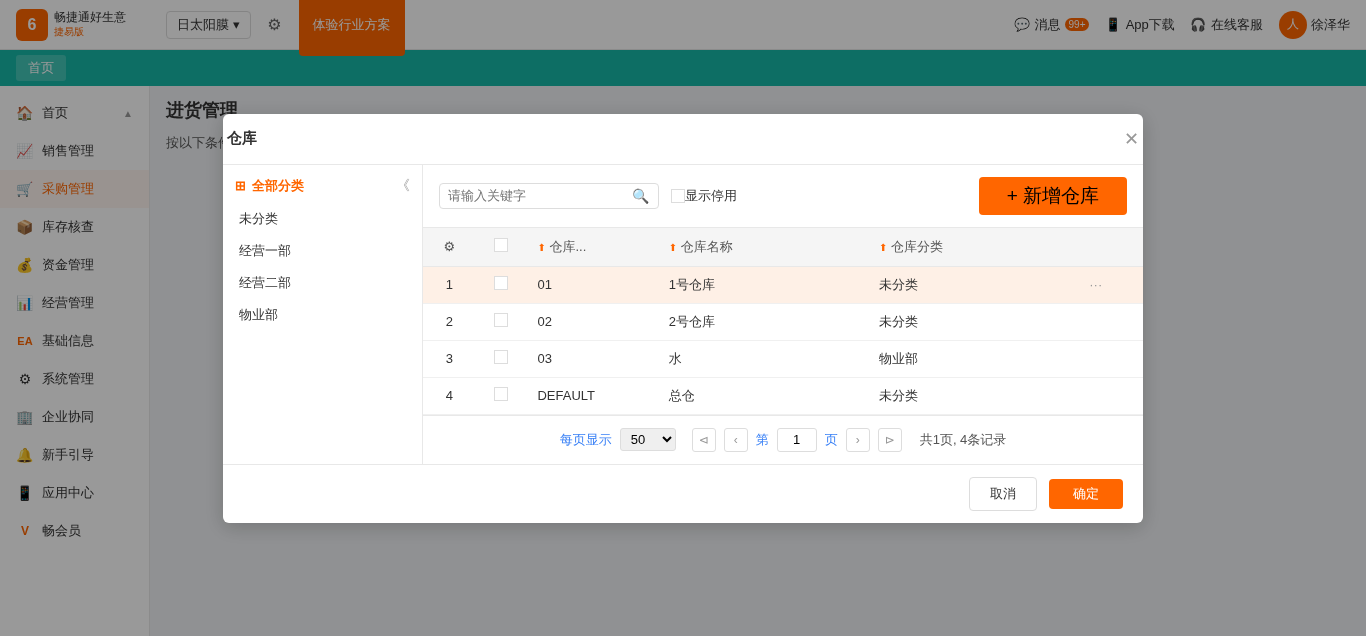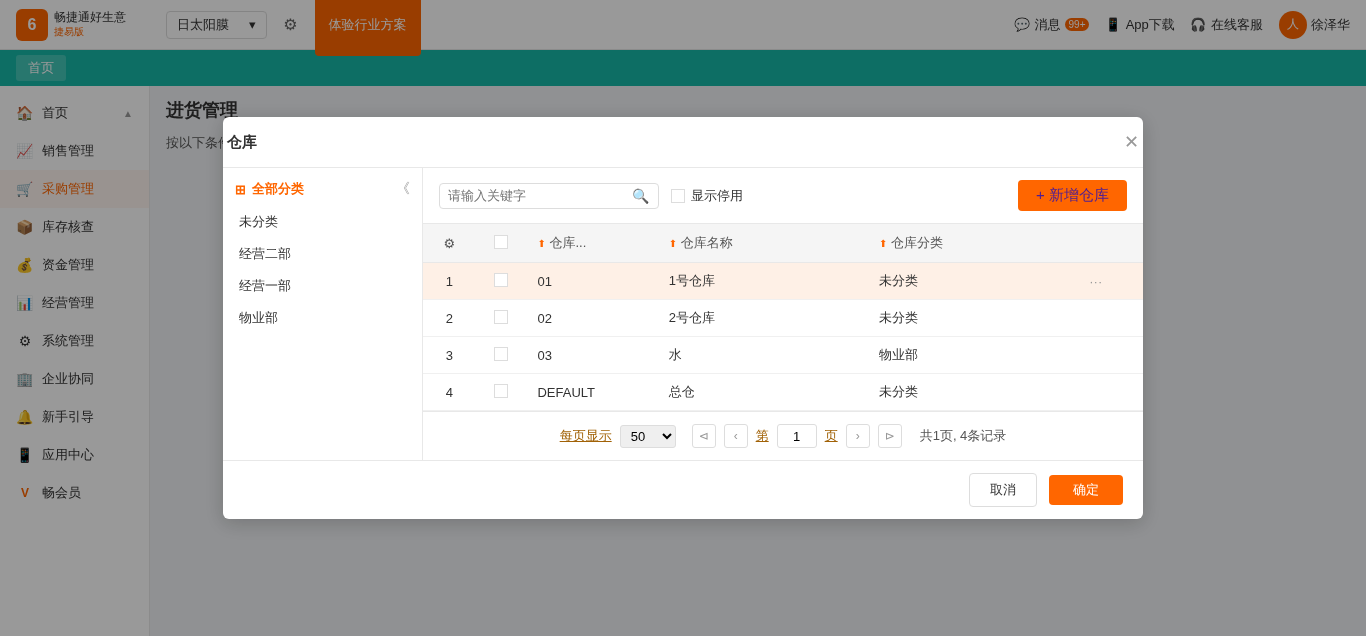--- a/index.html
+++ b/index.html
@@ -30,21 +30,21 @@
       margin-right: 6px;
     }
     .logo-text { font-size: 12px; color: #333; line-height: 1.3; }
     .logo-sub { font-size: 10px; color: #f60; }
 
     .header-nav {
       display: flex; align-items: center; flex: 1;
       gap: 8px;
     }
     .store-selector {
-      display: flex; align-items: center; gap: 20px;
+      display: flex; align-items: center; gap: 4px;
       padding: 4px 10px; border: 1px solid #ddd; border-radius: 4px;
       cursor: pointer; color: #333; font-size: 13px;
       background: #fff;
     }
     .gear-btn {
       width: 32px; height: 32px; display: flex; align-items: center; justify-content: center;
       cursor: pointer; color: #666; font-size: 16px;
     }
     .trial-btn {
       background: #f60; color: #fff; border: none; border-radius: 4px;
@@ -161,30 +161,30 @@
       border: 1px solid #ddd; border-radius: 4px;
       padding: 4px 8px; width: 220px;
       background: #fff;
     }
     .search-input-wrap input {
       border: none; outline: none; font-size: 13px; flex: 1;
       color: #999;
     }
     .search-icon { color: #ccc; font-size: 14px; cursor: pointer; }
     .show-disabled-wrap {
-      display: flex; align-items: center; gap: 6px; color: #333; font-size: 13px;
+      display: flex; align-items: center; gap: 0; color: #333; font-size: 13px;
     }
     .checkbox-custom {
       width: 14px; height: 14px; border: 1px solid #ddd; background: #fff;
       display: inline-block; cursor: pointer;
     }
     .add-btn {
       margin-left: auto;
-      background: #f60; color: #4c1d95; border: none; border-radius: 4px;
-      padding: 6px 18px; cursor: pointer; font-size: 15px; white-space: nowrap;
+      background: #f60; color: #000000; border: none; border-radius: 4px;
+      padding: 6px 28px; cursor: pointer; font-size: 19px; white-space: nowrap;
     }
 
     
     .modal-table-wrap {
       flex: 1; overflow-y: auto;
     }
     table {
       width: 100%; border-collapse: collapse;
     }
     thead tr {
@@ -212,21 +212,21 @@
     .col-cat { width: 160px; }
     .col-more { width: 50px; color: #999; }
     .sort-icon { color: #f60; font-size: 10px; }
 
     
     .modal-pagination {
       display: flex; align-items: center; justify-content: center;
       padding: 12px; gap: 8px; border-top: 1px solid #e8e8e8;
       font-size: 13px; color: #333;
     }
-    .pg-label { color: #a16207; text-decoration: underline; }
+    .pg-label { color: #3b82f6; }
     .pg-select {
       border: 1px solid #ddd; border-radius: 3px; padding: 2px 6px;
       font-size: 13px; cursor: pointer;
     }
     .pg-btn {
       width: 24px; height: 24px; border: 1px solid #ddd; border-radius: 3px;
       display: flex; align-items: center; justify-content: center;
       cursor: pointer; color: #999; background: #fff;
       font-size: 12px;
     }
@@ -316,20 +316,24 @@
       <span class="sidebar-icon">📦</span>
       <span>库存核查</span>
     </div>
     <div class="sidebar-item">
       <span class="sidebar-icon">💰</span>
       <span>资金管理</span>
     </div>
     <div class="sidebar-item">
       <span class="sidebar-icon">📊</span>
       <span>经营管理</span>
+    </div>
+    <div class="sidebar-item">
+      <span class="sidebar-icon" style="font-size:11px;font-weight:bold;color:#f60;">EA</span>
+      <span>基础信息</span>
     </div>
     <div class="sidebar-item">
       <span class="sidebar-icon">⚙</span>
       <span>系统管理</span>
     </div>
     <div class="sidebar-item">
       <span class="sidebar-icon">🏢</span>
       <span>企业协同</span>
     </div>
     <div class="sidebar-item">
@@ -364,22 +368,22 @@
 
       <div class="tree-panel">
         <div class="tree-header">
           <div class="tree-all">
             <span>⊞</span>
             <span>全部分类</span>
           </div>
           <span class="tree-collapse">《</span>
         </div>
         <div class="tree-item">未分类</div>
+        <div class="tree-item">经营一部</div>
         <div class="tree-item">经营二部</div>
-        <div class="tree-item">经营一部</div>
         <div class="tree-item">物业部</div>
       </div>
 
       <div class="content-panel">
 
         <div class="modal-toolbar">
           <div class="search-input-wrap">
             <input type="text" placeholder="请输入关键字" style="">
             <span class="search-icon">🔍</span>
           </div>

